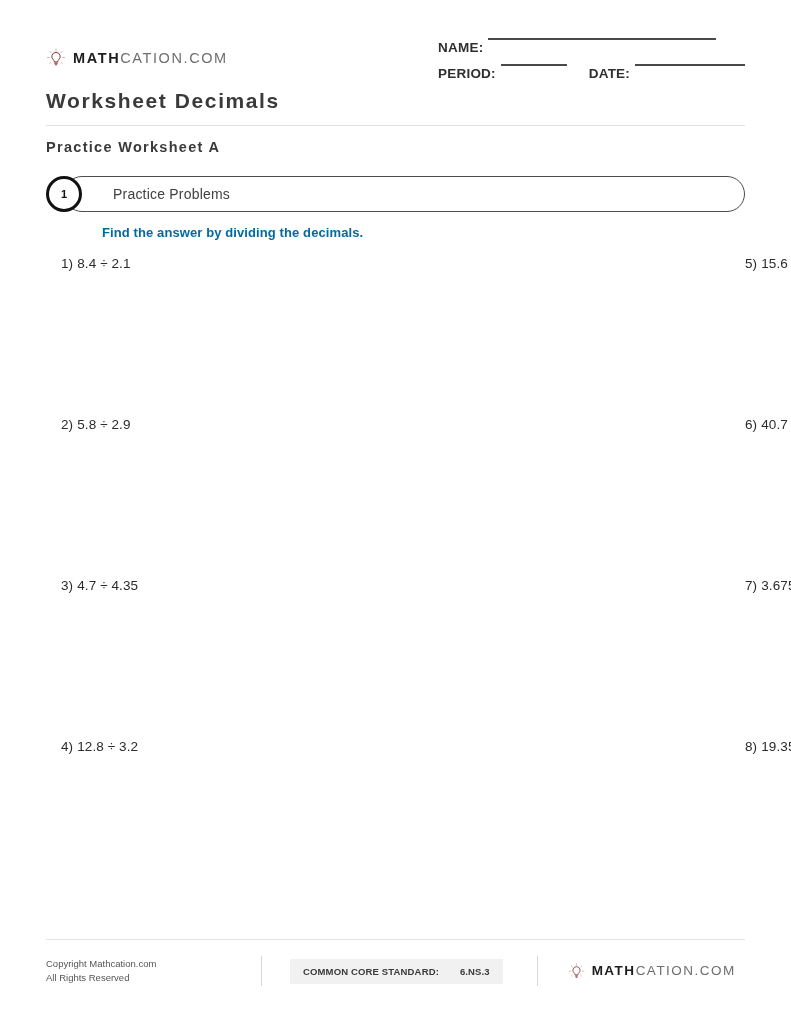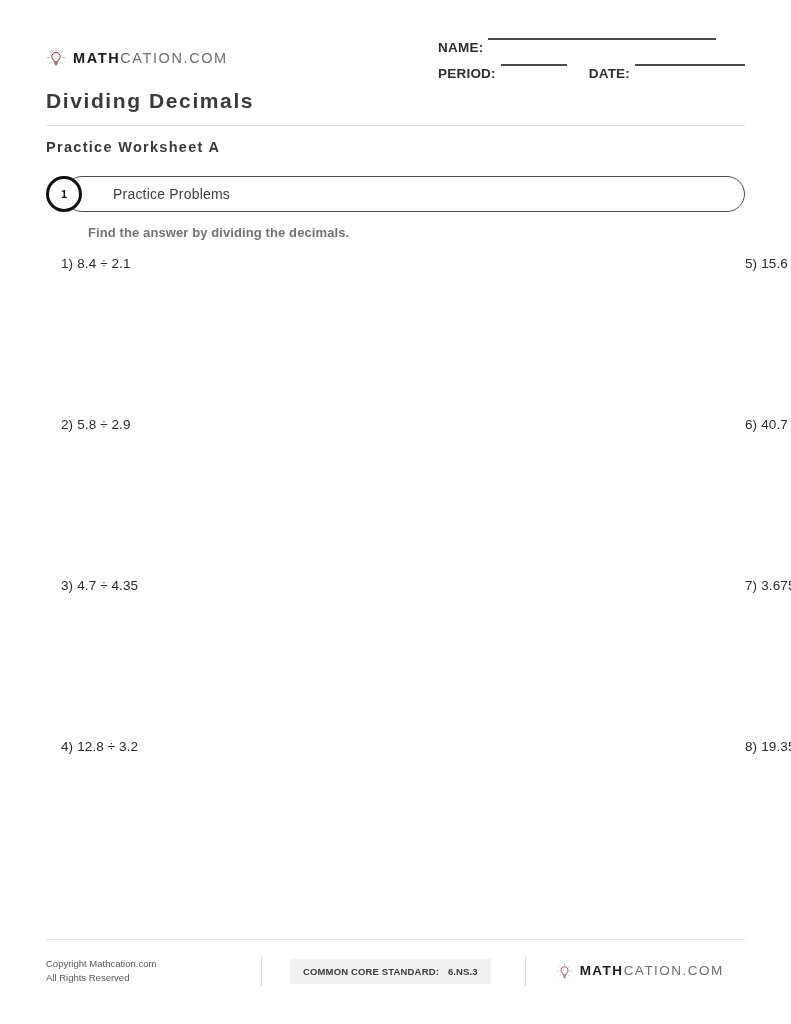--- a/index.html
+++ b/index.html
@@ -147,22 +147,22 @@
     align-items: center;
     justify-content: center;
     font-size: 11px;
     font-weight: bold;
     color: #111;
     z-index: 2;
   }
   .instruction {
     font-size: 13px;
     font-weight: bold;
-    color: #737373;
-    margin: 13px 0 0 42px;
+    color: #0369a1;
+    margin: 13px 0 0 56px;
     letter-spacing: 0.1px;
   }
 
   
   .problems {
     margin-top: 16px;
   }
   .prow {
     display: flex;
     height: 161px;
@@ -215,21 +215,21 @@
     padding: 7px 13px;
     font-size: 9.5px;
     font-weight: bold;
     color: #3a3a3a;
     letter-spacing: 0.15px;
     white-space: nowrap;
     flex: none;
   }
   .cc-code {
     font-weight: bold;
-    margin-left: 9px;
+    margin-left: 21px;
     letter-spacing: 0.1px;
   }
   .vdiv2 {
     width: 1px;
     height: 30px;
     background: #d8d8d8;
     margin: 0 30px 0 34px;
     flex: none;
   }
   .footer-logo {
@@ -277,21 +277,21 @@
       <div class="field-row">
         <span class="field-label">PERIOD:</span>
         <span class="rule rule-period"></span>
         <span class="field-label">DATE:</span>
         <span class="rule rule-date"></span>
       </div>
     </div>
 
   </div>
 
-  <h1 class="title">Dividing Decimals</h1>
+  <h1 class="title">Worksheet Decimals</h1>
   <div class="divider"></div>
   <h2 class="subtitle">Practice Worksheet A</h2>
 
   <div class="section">
     <div class="section-pill">
       <span class="section-label">Practice Problems</span>
     </div>
     <div class="section-badge">1</div>
   </div>
   <div class="instruction">Find the answer by dividing the decimals.</div>

